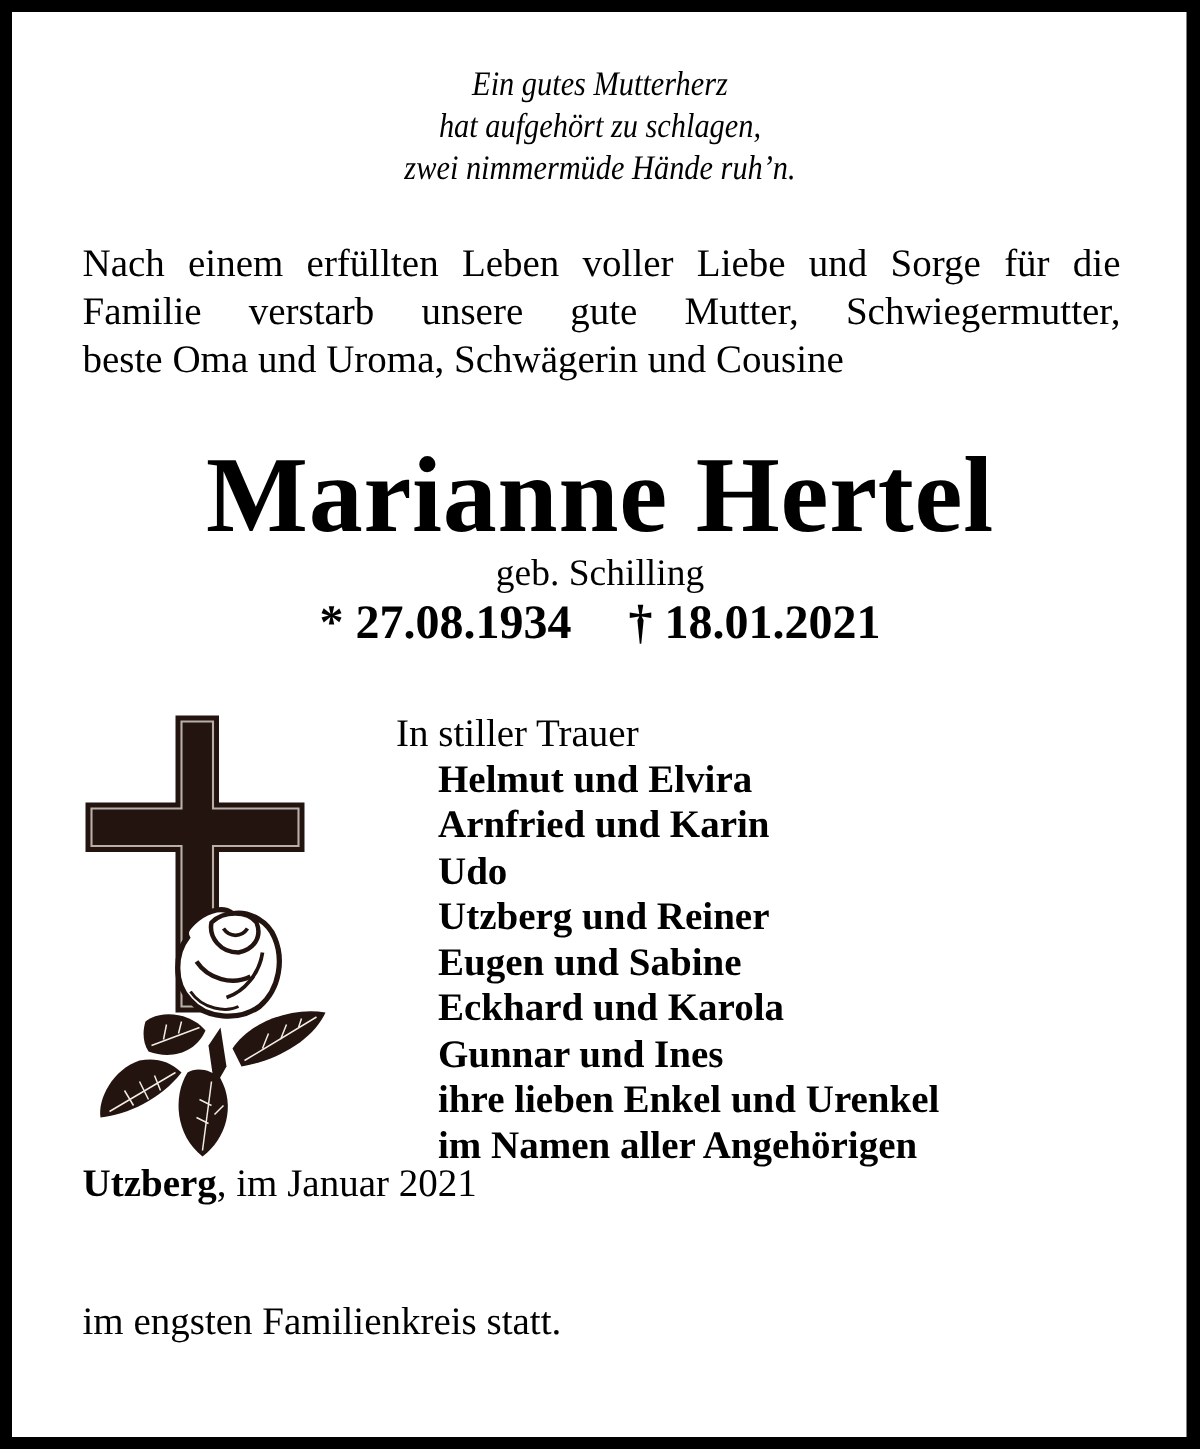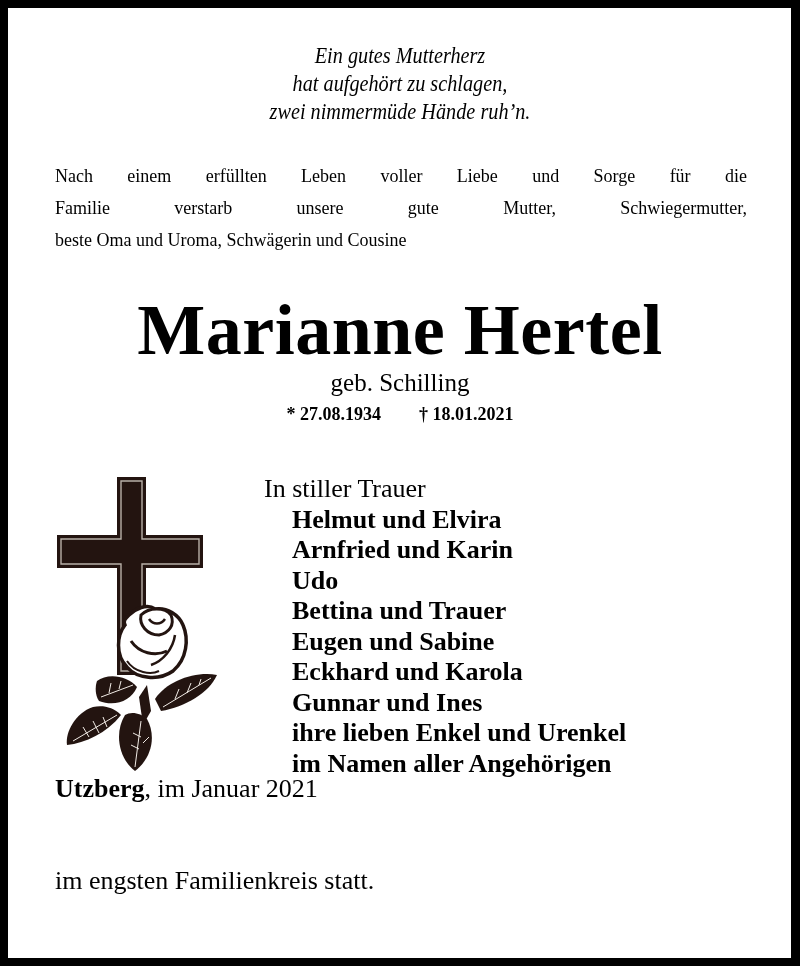--- a/index.html
+++ b/index.html
@@ -36,21 +36,21 @@
       line-height: 28px;
       transform: scaleX(0.88);
       transform-origin: center top;
     }
     .verse div { white-space: nowrap; }
     .intro {
       position: absolute;
       left: 55px;
       width: 692px;
       top: 160px;
-      font-size: 18px;
+      font-size: 26px;
       line-height: 32px;
       text-align: justify;
       text-align-last: left;
     }
     .intro .line {
       display: block;
       text-align: justify;
       text-align-last: justify;
     }
     .intro .line.last { text-align-last: left; }
@@ -70,21 +70,21 @@
       top: 368px;
       text-align: center;
       font-size: 25px;
       line-height: 30px;
     }
     .dates {
       position: absolute;
       left: 0; width: 800px;
       top: 398px;
       text-align: center;
-      font-size: 18px;
+      font-size: 32px;
       font-weight: bold;
       line-height: 32px;
     }
     .dates .gap { display: inline-block; width: 38px; }
     .emblem {
       position: absolute;
       left: 55px;
       top: 475px;
       width: 170px;
       height: 300px;
@@ -175,21 +175,21 @@
       <path d="M72 186 C80 198 96 200 104 196" fill="none" stroke="#231410" stroke-width="2"></path>
     </g>
   </svg>
 </div>
 
 <div class="mourners">
   <div class="intro-line">In stiller Trauer</div>
   <div class="m">Helmut und Elvira</div>
   <div class="m">Arnfried und Karin</div>
   <div class="m">Udo</div>
-  <div class="m">Bettina und Trauer</div>
+  <div class="m">Utzberg und Reiner</div>
   <div class="m">Eugen und Sabine</div>
   <div class="m">Eckhard und Karola</div>
   <div class="m">Gunnar und Ines</div>
   <div class="m">ihre lieben Enkel und Urenkel</div>
   <div class="m">im Namen aller Angehörigen</div>
 </div>
 
 <div class="place">
   <b>Utzberg</b><span>, im Januar 2021</span>
 </div>

